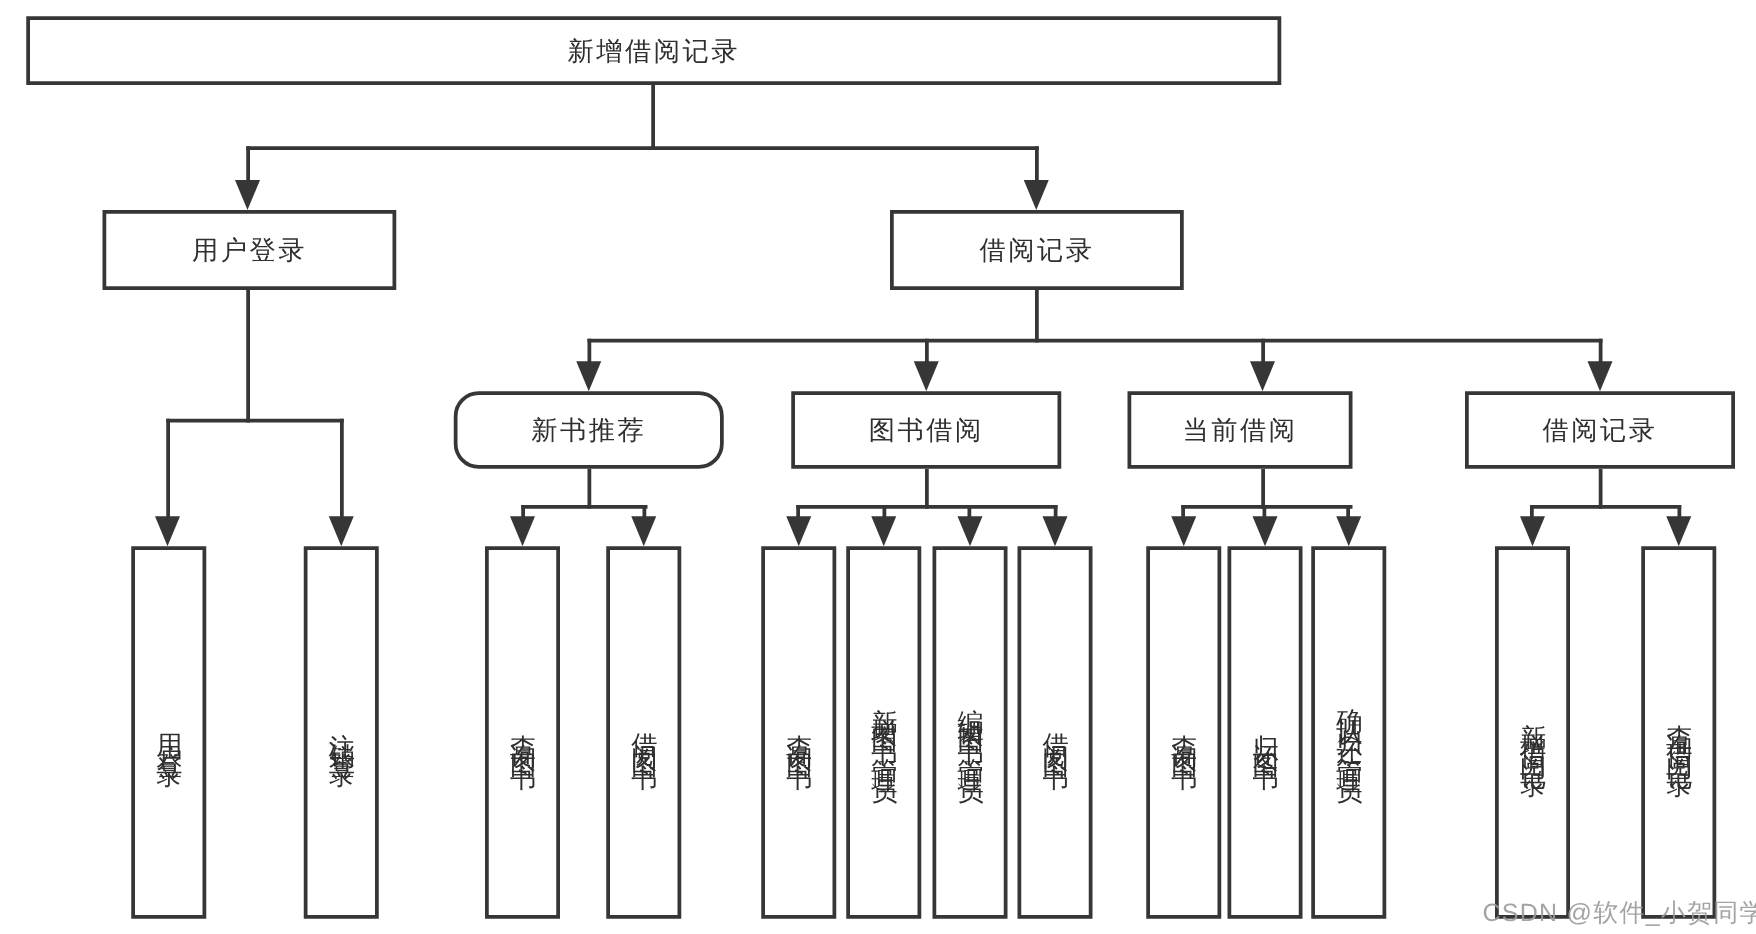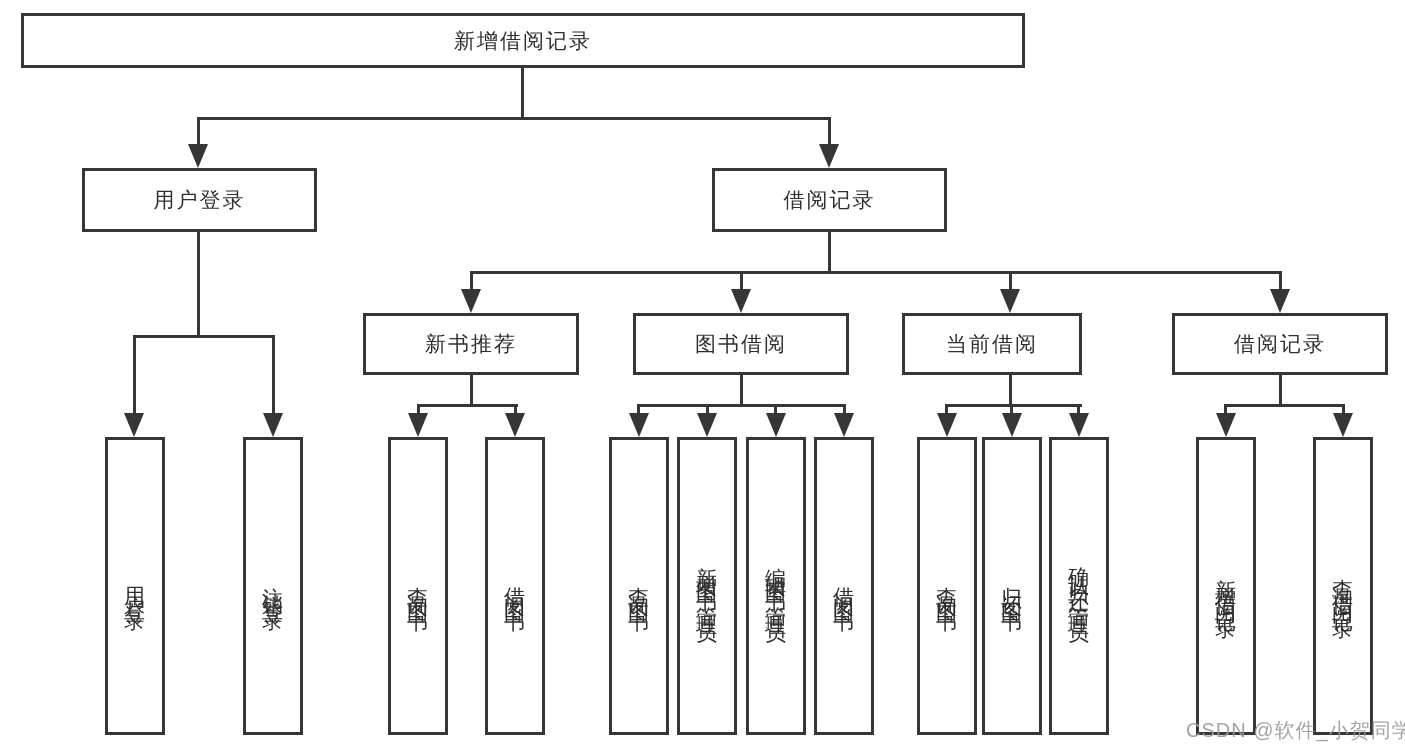--- a/index.html
+++ b/index.html
@@ -88,21 +88,21 @@
   <div class="ln" style="left:470px;top:271px;width:812px;height:3px;"></div>
   <div class="ln" style="left:470px;top:271px;width:3px;height:22px;"></div>
   <div class="ar" style="left:461px;top:289px;"></div>
   <div class="ln" style="left:740px;top:271px;width:3px;height:22px;"></div>
   <div class="ar" style="left:731px;top:289px;"></div>
   <div class="ln" style="left:1009px;top:271px;width:3px;height:22px;"></div>
   <div class="ar" style="left:1000px;top:289px;"></div>
   <div class="ln" style="left:1279px;top:271px;width:3px;height:22px;"></div>
   <div class="ar" style="left:1270px;top:289px;"></div>
 
-  <div class="node" style="left:363px;top:313px;width:216px;height:62px;">新书推荐</div>
+  <div class="node" style="left:363px;top:313px;width:216px;height:62px;border-radius:20px;">新书推荐</div>
   <div class="node" style="left:633px;top:313px;width:216px;height:62px;">图书借阅</div>
   <div class="node" style="left:902px;top:313px;width:180px;height:62px;">当前借阅</div>
   <div class="node" style="left:1172px;top:313px;width:216px;height:62px;">借阅记录</div>
 
   <div class="ln" style="left:470px;top:375px;width:3px;height:32px;"></div>
   <div class="ln" style="left:417px;top:404px;width:101px;height:3px;"></div>
   <div class="ln" style="left:417px;top:404px;width:3px;height:12px;"></div>
   <div class="ar" style="left:408px;top:413px;"></div>
   <div class="ln" style="left:514px;top:404px;width:3px;height:12px;"></div>
   <div class="ar" style="left:505px;top:413px;"></div>

